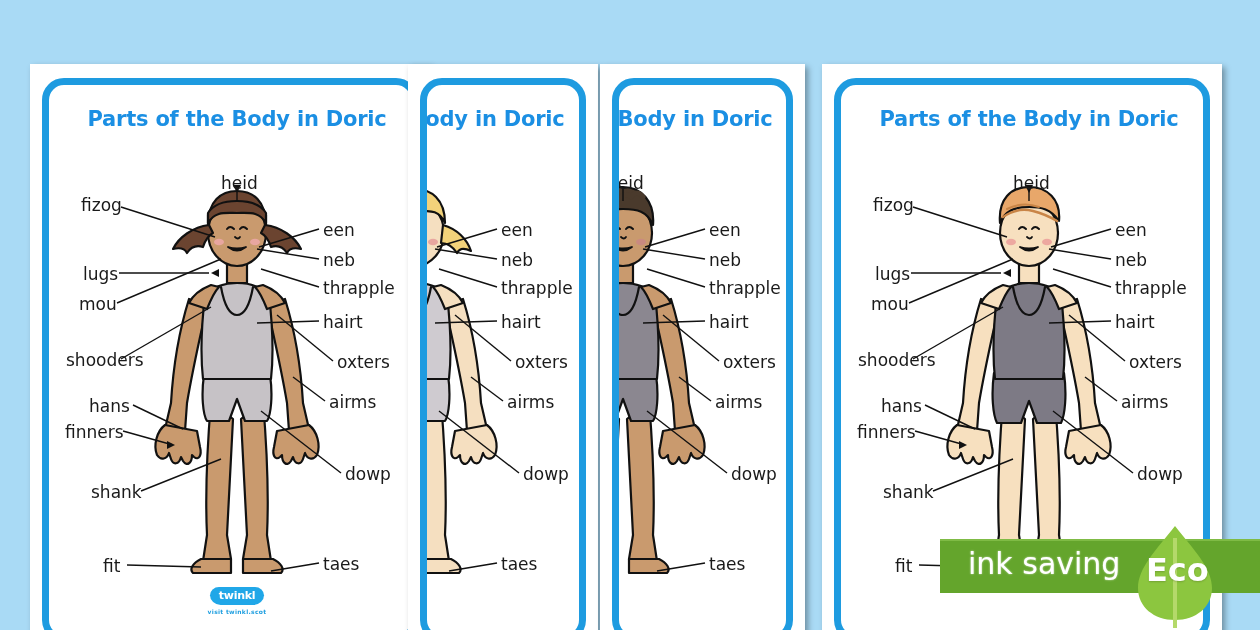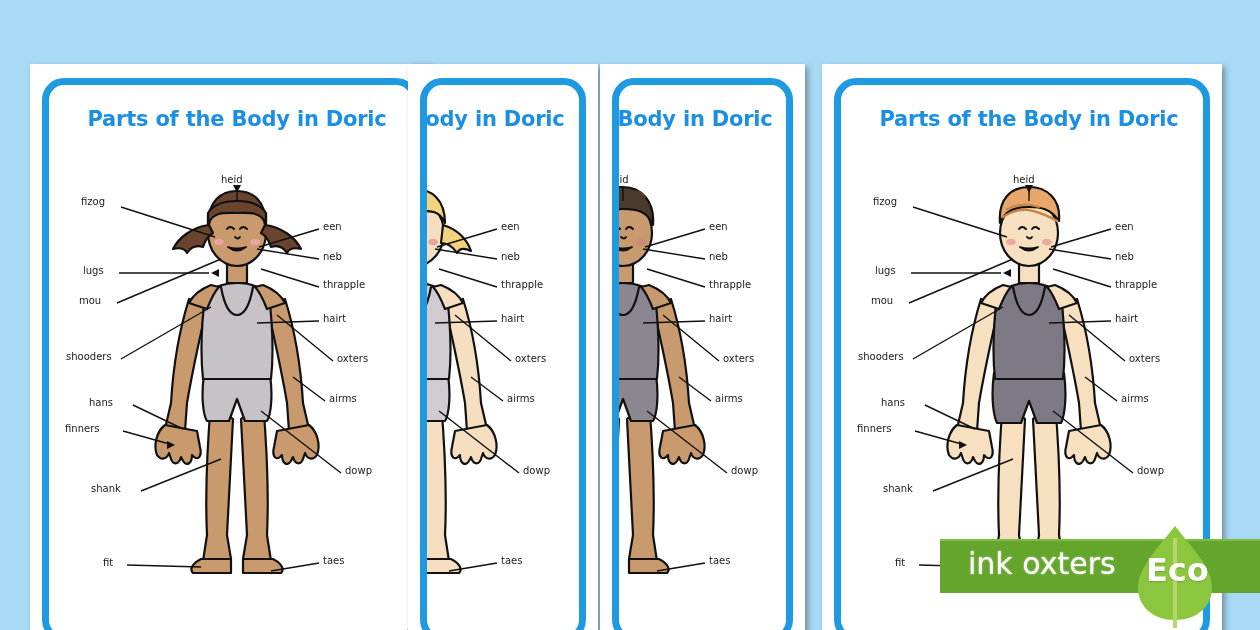--- a/index.html
+++ b/index.html
@@ -52,21 +52,21 @@
 
   .figure-wrap {
     position: absolute;
     top: 78px; left: 0; width: 352px; height: 420px;
   }
 
   
   .lbl {
     position: absolute;
     font-family: "DejaVu Sans", sans-serif;
-    font-size: 10px;
+    font-size: 17px;
     color: #1a1a1a;
     white-space: nowrap;
     line-height: 1;
   }
 
   svg.lines { position: absolute; inset: 0; width: 352px; height: 420px; }
 
   
   .twinkl {
     position: absolute;
@@ -229,20 +229,24 @@
             <span class="lbl" style="left:262px; top:59px;">een</span>
             <span class="lbl" style="left:262px; top:89px;">neb</span>
             <span class="lbl" style="left:262px; top:117px;">thrapple</span>
             <span class="lbl" style="left:262px; top:151px;">hairt</span>
             <span class="lbl" style="left:276px; top:191px;">oxters</span>
             <span class="lbl" style="left:268px; top:231px;">airms</span>
             <span class="lbl" style="left:284px; top:303px;">dowp</span>
             <span class="lbl" style="left:262px; top:393px;">taes</span>
           </div>
 
+          <div class="twinkl">
+            <span class="twinkl-mark">twinkl</span>
+            <span class="twinkl-url">visit twinkl.scot</span>
+          </div>
 
         </div>
       </div>
     </div>
   </div>
 
   <div class="poster" style="left:408px; top:20px; width:190px; height:592px;">
     <div class="poster-inner">
       <div class="poster-clip">
         <div class="board" style="left:-188px;">
@@ -455,21 +459,21 @@
             <span class="lbl" style="left:284px; top:303px;">dowp</span>
             <span class="lbl" style="left:262px; top:393px;">taes</span>
           </div>
         </div>
       </div>
     </div>
   </div>
 
   <div class="eco">
     <div class="eco-bar"></div>
-    <span class="eco-ink">ink oxters</span>
+    <span class="eco-ink">ink saving</span>
     <svg class="eco-leaf" viewBox="0 0 86 105">
       <path d="M43 2 C62 26 80 44 80 64 C80 83 64 96 43 96 C22 96 6 83 6 64 C6 44 24 26 43 2 Z" fill="#8cc63f"></path>
       <line x1="43" y1="14" x2="43" y2="104" stroke="#b4d96a" stroke-width="4"></line>
     </svg>
     <span class="eco-word">Eco</span>
   </div>
 
 </div>
 
 </body></html>

